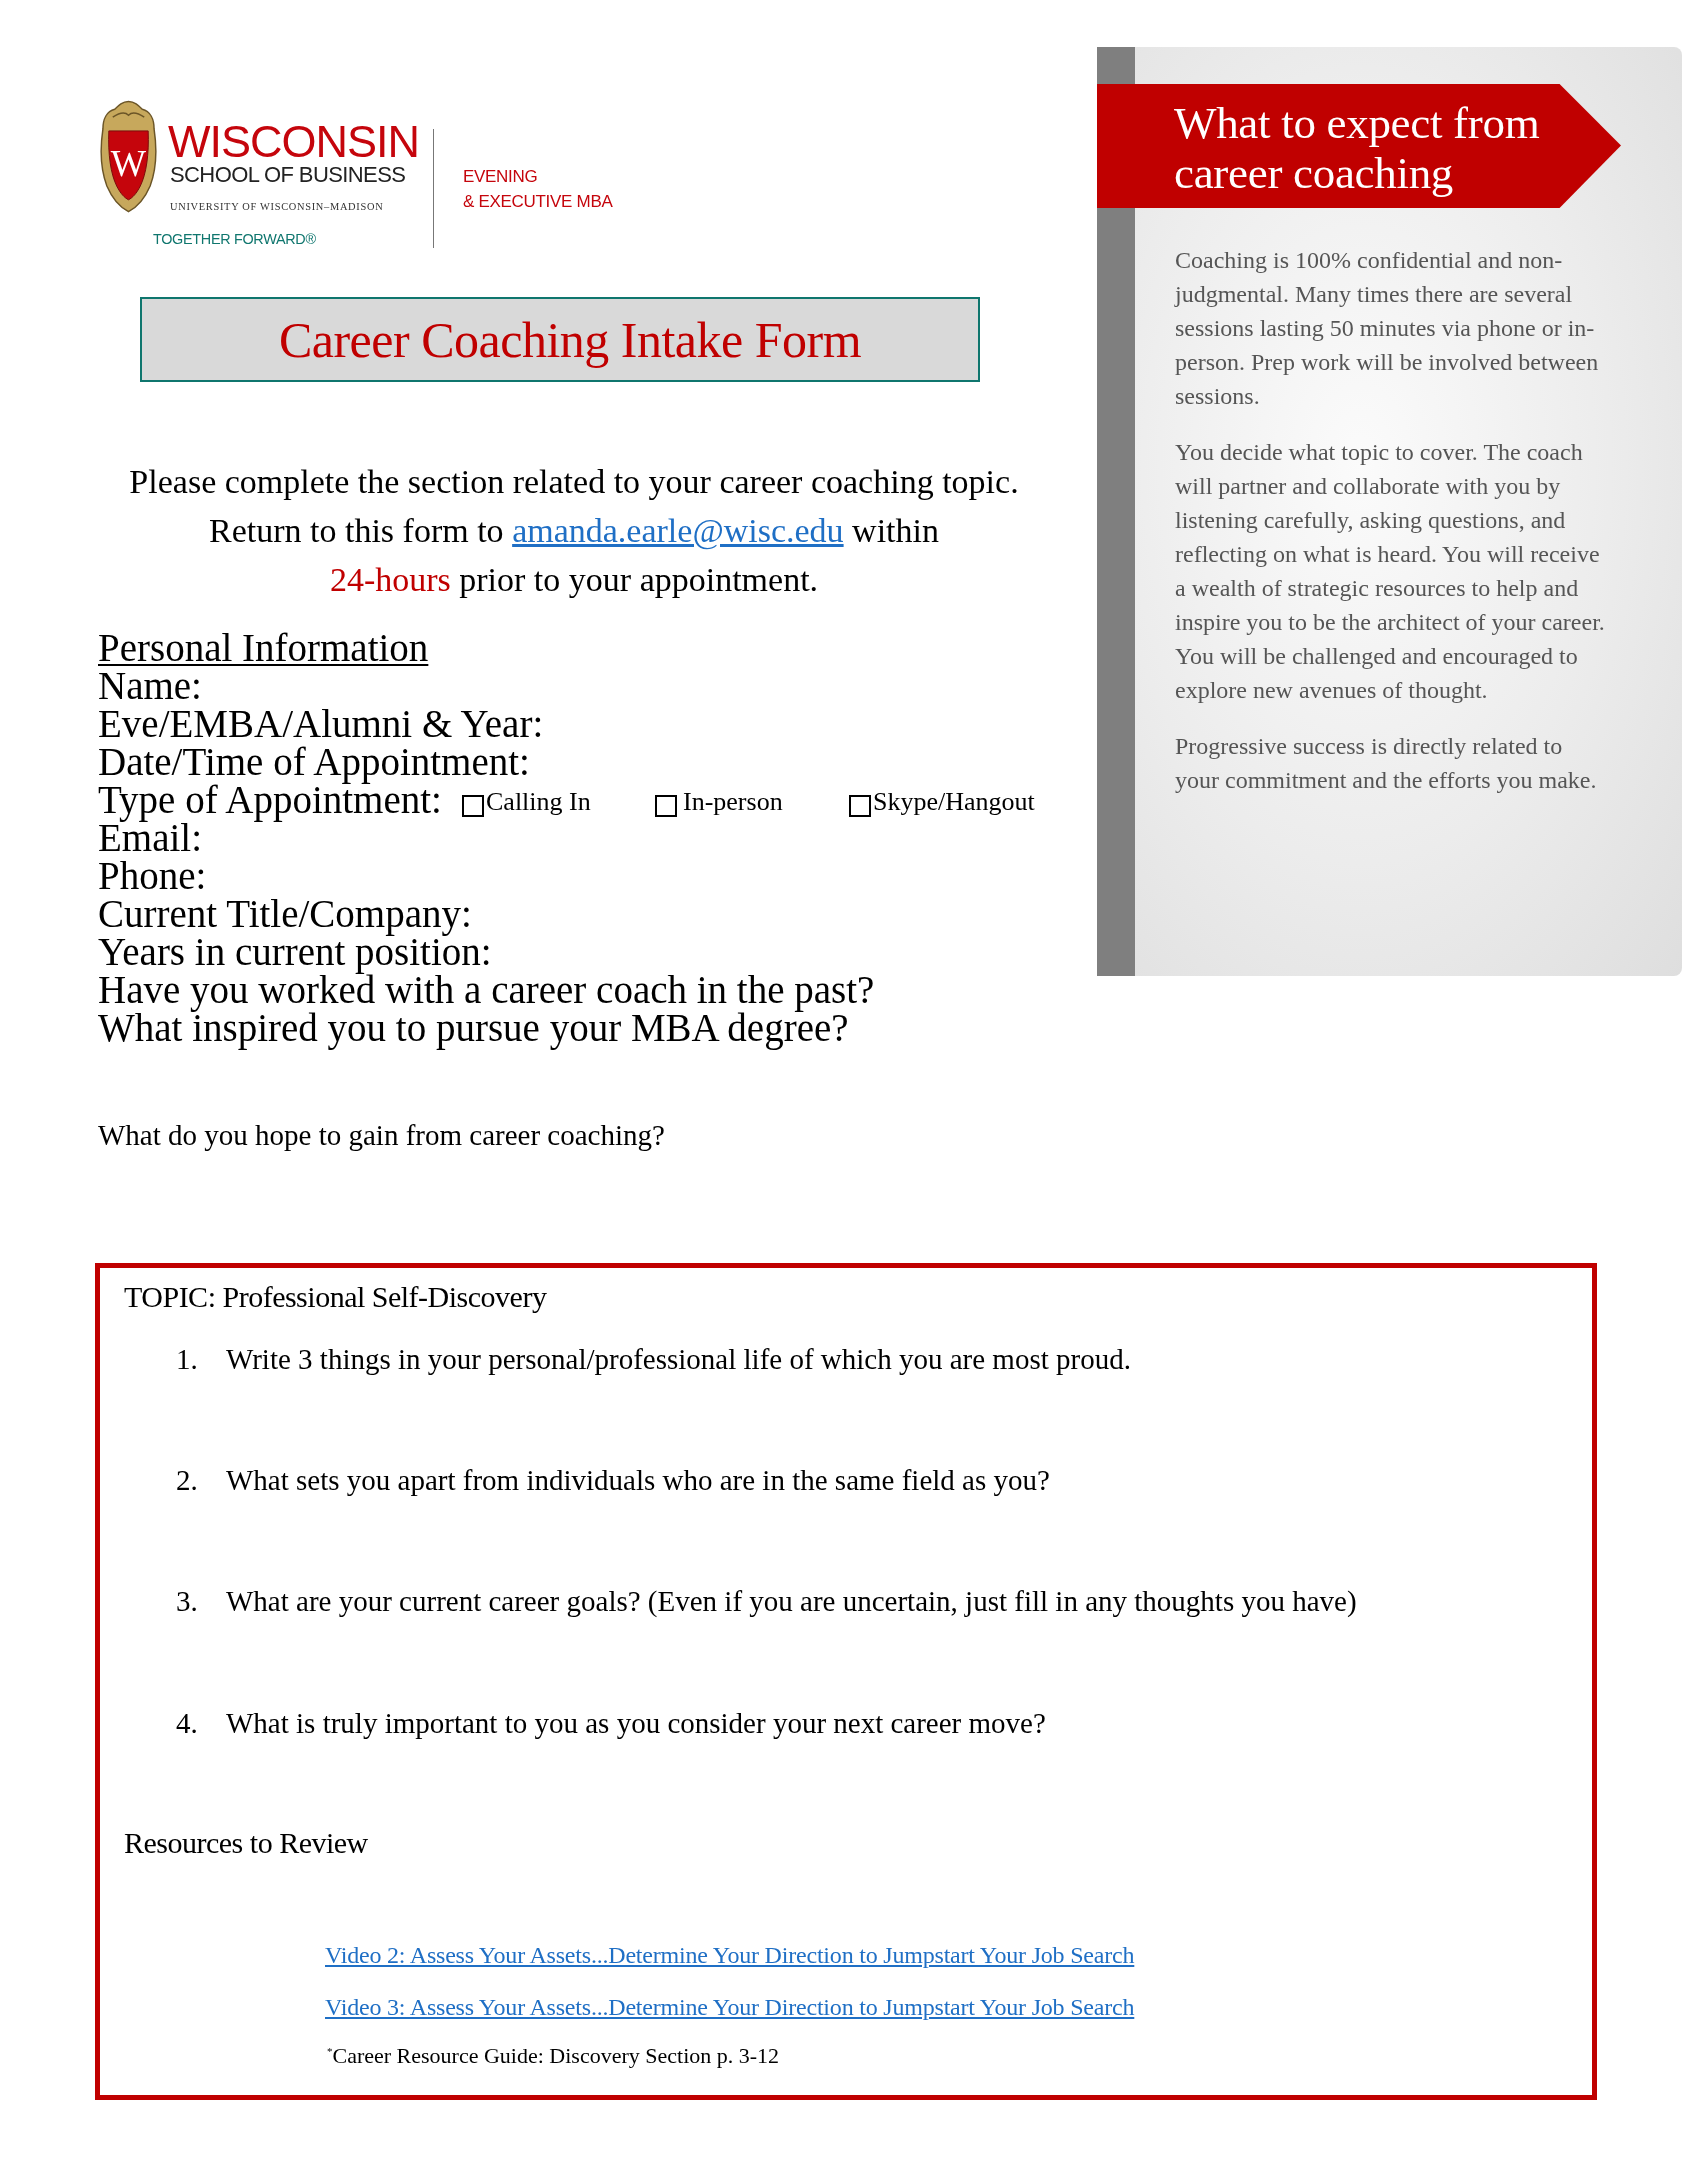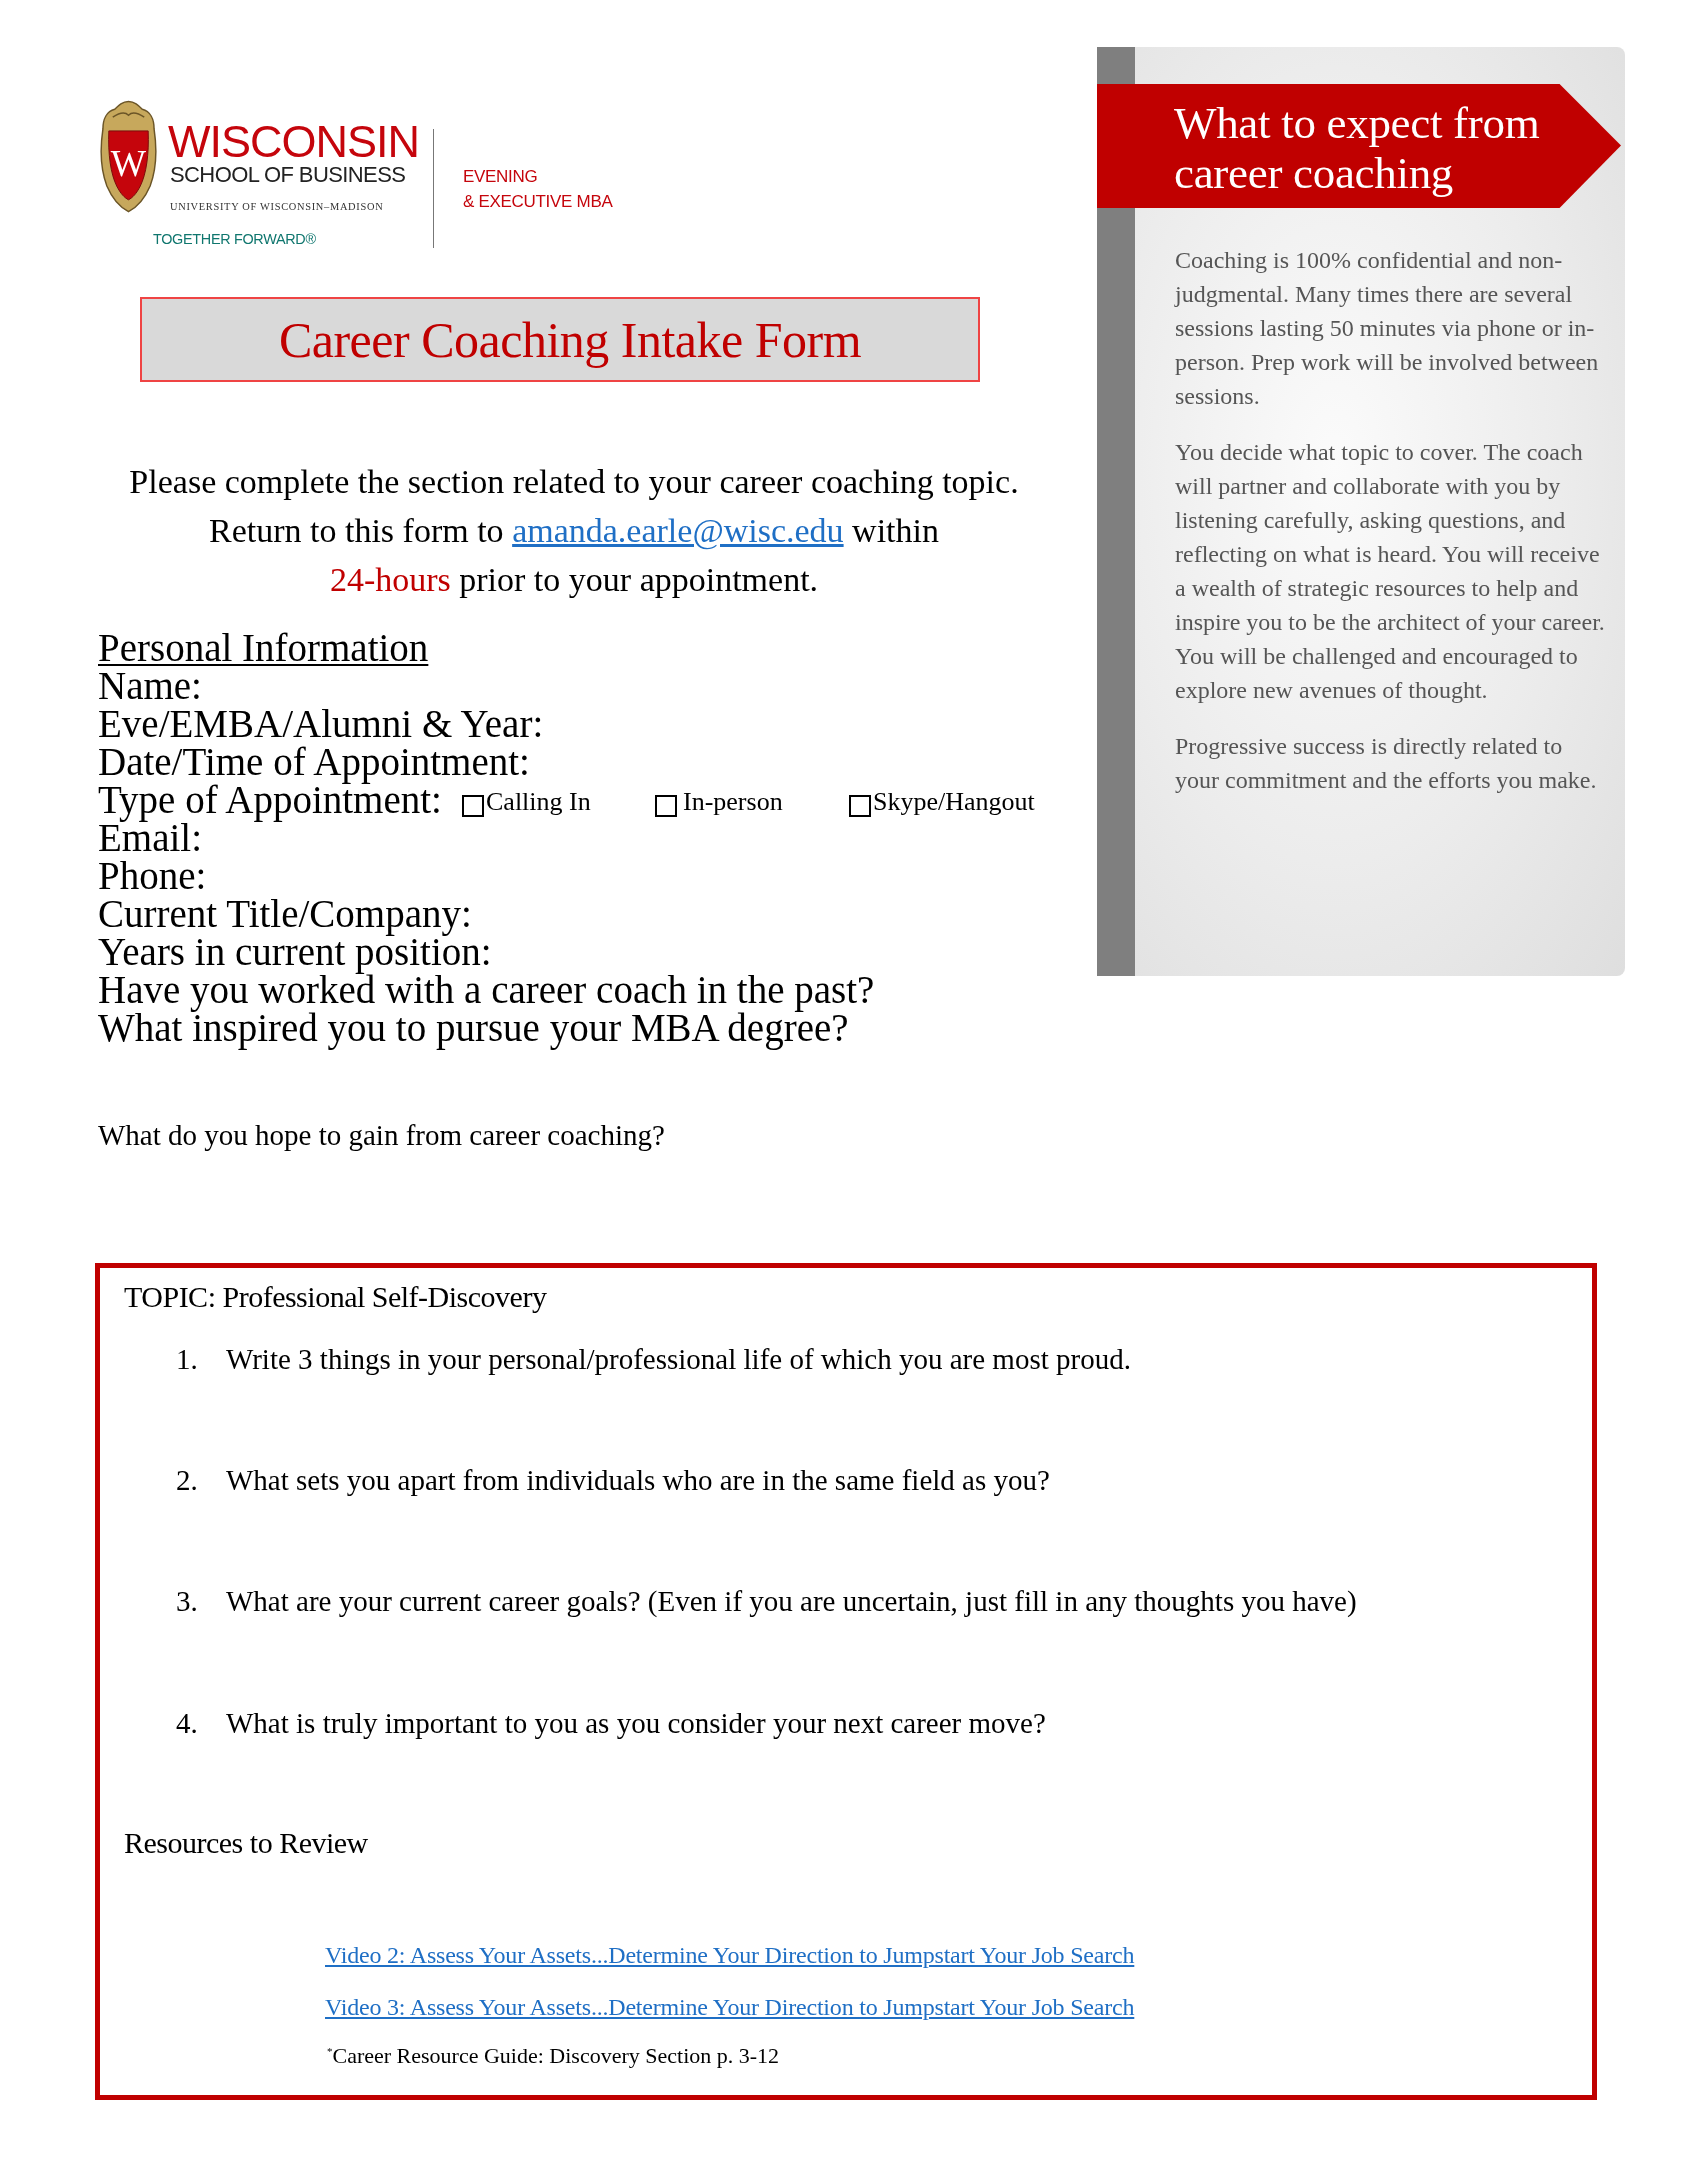--- a/index.html
+++ b/index.html
@@ -17,39 +17,39 @@
   .logo-uw { position:absolute; left:75px; top:107px; font-family:"Liberation Serif", serif;
              font-size:10.4px; letter-spacing:0.7px; color:#333; line-height:1; }
   .logo-tf { position:absolute; left:58px; top:137px; font-family:"Liberation Sans", sans-serif;
              font-size:14.4px; letter-spacing:-0.3px; color:#0f766e; line-height:1; }
   .logo-div { position:absolute; left:338px; top:34px; width:1px; height:119px; background:#777; }
   .logo-eve { position:absolute; left:368px; top:69px; font-family:"Liberation Sans", sans-serif;
               font-size:17px; color:#c5050c; line-height:25px; letter-spacing:-0.3px; }
 
   
   .title-box { left:140px; top:297px; width:840px; height:85px; background:#d9d9d9;
-               border:2px solid #ef4444; box-sizing:border-box; display:flex; align-items:center;
+               border:2px solid #0f766e; box-sizing:border-box; display:flex; align-items:center;
                justify-content:center;padding-left:20px; }
   .title-text { font-size:50px; color:#c00000; letter-spacing:-0.5px; }
 
   
   .intro { left:99px; top:457px; width:950px; text-align:center; font-size:34px; line-height:49px; }
   .intro a { color:#1f6fc5; text-decoration:underline; }
   .intro .red { color:#c00000; }
 
   
   .pi { left:98px; top:629px; font-size:39px; line-height:38px; }
   .pi-heading { text-decoration:underline; text-decoration-thickness:2px; text-underline-offset:3px; }
   .pi-line { white-space:nowrap; height:38px; }
   .cb { position:absolute; display:flex; align-items:flex-end; font-size:26px; }
   .cb-box { width:22px; height:22px; border:2.5px solid #000; box-sizing:border-box; margin-right:2px; }
   .pi-hope { left:98px; top:1119px; font-size:29px; }
 
   
-  .sidebar { left:1097px; top:47px; width:528px; height:929px;
+  .sidebar { left:1097px; top:47px; width:585px; height:929px;
              background:radial-gradient(ellipse at 45% 45%, #fbfbfb 0%, #ececec 55%, #dedede 100%);
              border-radius:0 8px 8px 0; }
   .sidebar-stripe { position:absolute; left:0; top:0; width:38px; height:100%; background:#7f7f7f; }
   .banner { position:absolute; left:0; top:37px; width:525px; height:124px; }
   .banner svg { position:absolute; left:0; top:0; }
   .banner-text { position:absolute; left:77px; top:14px; color:#fff; font-size:45px; line-height:50px;
                  letter-spacing:-0.3px; }
   .sb-body { position:absolute; left:78px; top:196px; width:436px; color:#555; font-size:24px;
              line-height:34px; }
   .sb-body p { margin:0 0 22px 0; }

